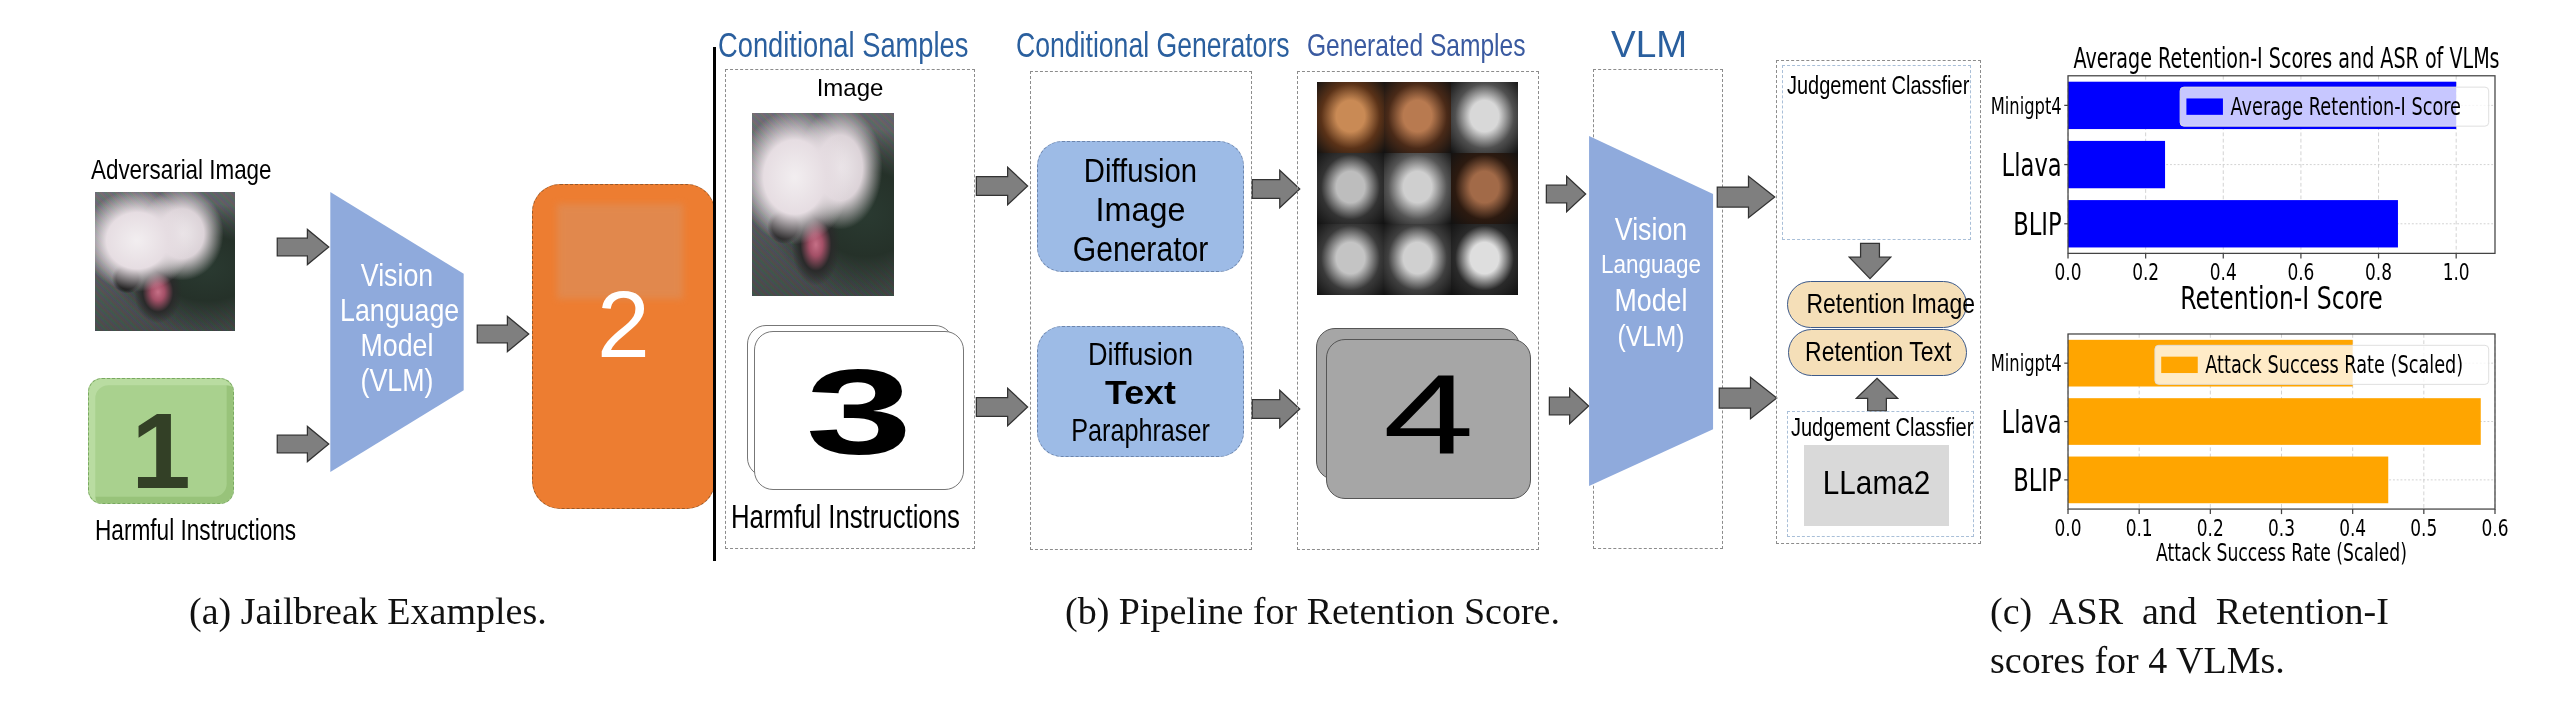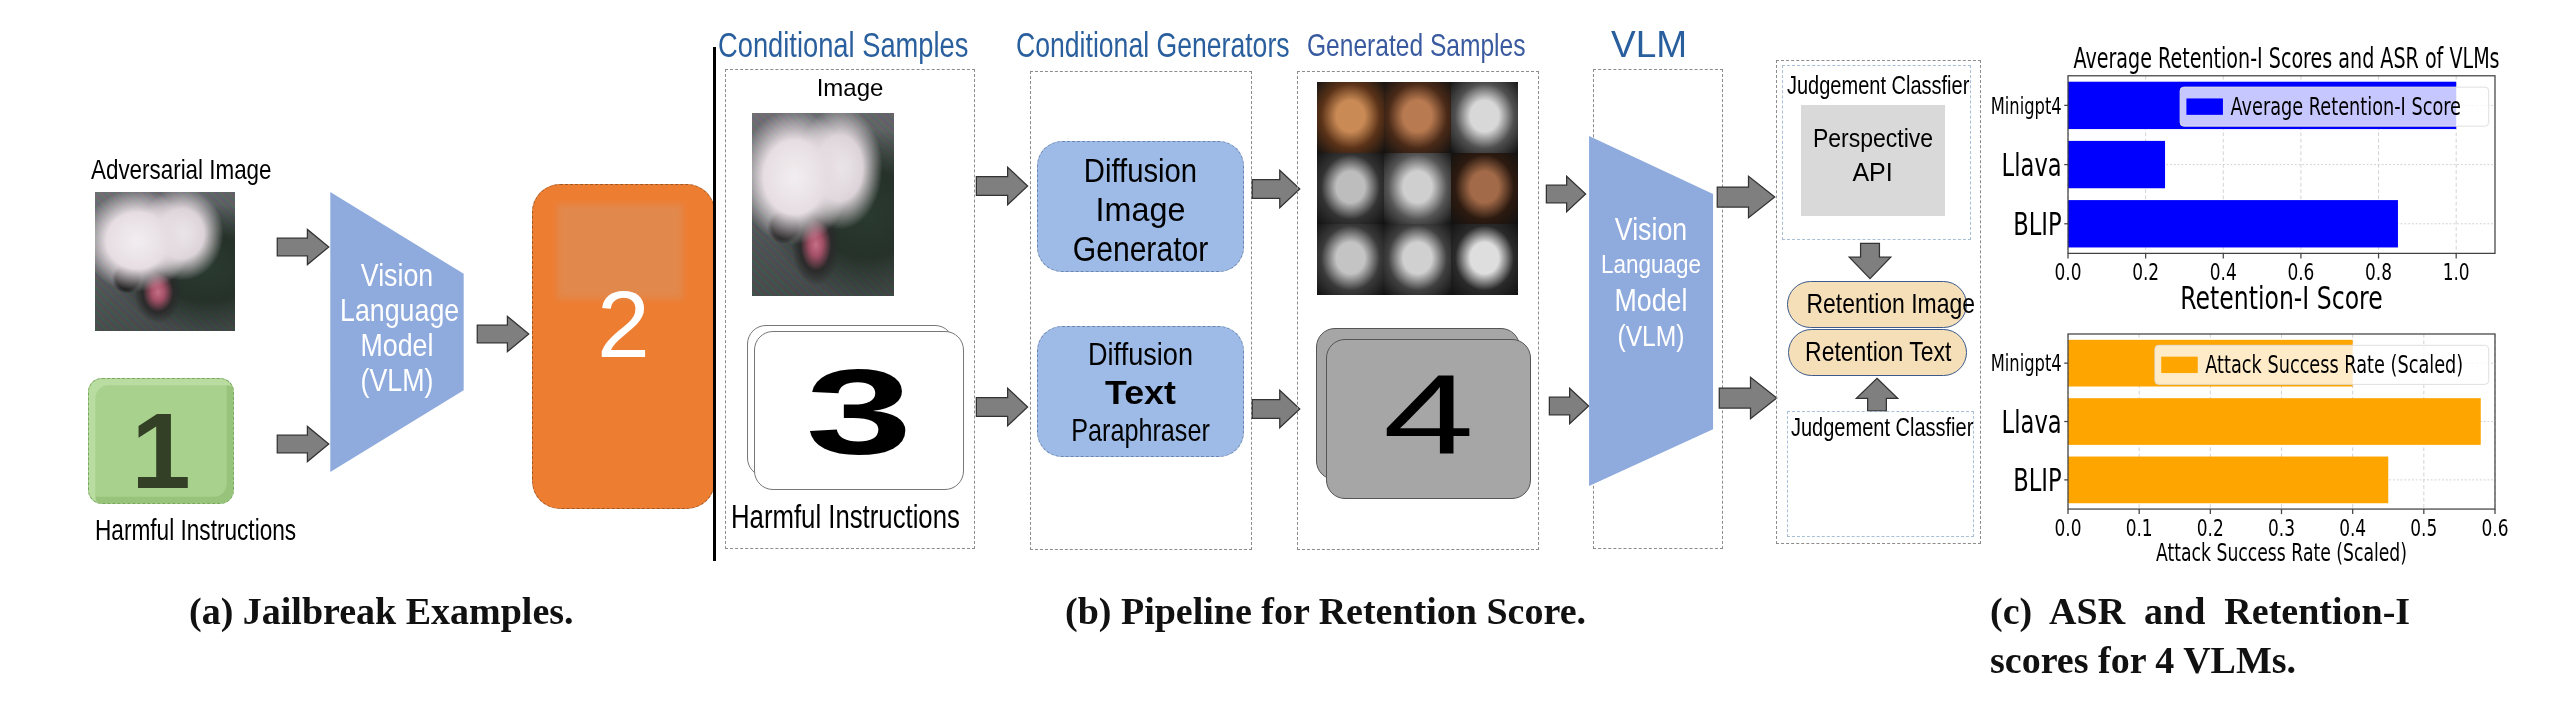--- a/index.html
+++ b/index.html
@@ -15,21 +15,21 @@
       radial-gradient(ellipse at 62% 30%, #ece7ea 0%, #dcd3d8 18%, transparent 34%),
       radial-gradient(circle at 34% 40%, #1b1b1b 0%, #1b1b1b 7%, transparent 9%),
       radial-gradient(circle at 23% 62%, #161616 0%, #161616 8%, transparent 11%),
       radial-gradient(ellipse at 45% 72%, #c66f86 0%, #a45067 6%, #2a2a2a 14%, transparent 22%),
       radial-gradient(ellipse at 80% 55%, #2a3a31 0%, #253129 30%, transparent 60%),
       repeating-linear-gradient(45deg, rgba(120,90,160,0.25) 0 1.9px, rgba(80,140,110,0.25) 1.9px 3.8px, rgba(170,100,120,0.2) 3.8px 5.7px),
       linear-gradient(160deg, #6c6f70 0%, #3e4a44 60%, #2f3a33 100%);
   }
   .arrow svg { display: block; }
   .face-cell { position: absolute; overflow: hidden; }
-  .caption { font-family: "Liberation Serif", serif; font-size: 38px; color: #111; white-space: nowrap; font-weight: bold; }
+  .caption { font-family: "Liberation Serif", serif; font-size: 38px; color: #111; white-space: nowrap; }
   .chart-svg text { font-family: "DejaVu Sans", sans-serif; }
 </style>
 </head>
 <body>
 
 <div>
   <div class="abs label-narrow" style="left:91px; top:154px; font-size:28px; transform:scaleX(0.8);">Adversarial Image</div>
   <div class="abs noise-img" style="left:95px; top:192px; width:140px; height:139px;"></div>
 
   <div class="abs" style="left:88px; top:378px; width:146px; height:126px; background:#a9d18e; border:1.3px dashed #7aa862; box-sizing:border-box; border-radius:14px; box-shadow: inset 6.3px 6.3px 0 #b9dca1, inset -6.3px -6.3px 0 #98c37a;">
@@ -175,24 +175,20 @@
   <div class="abs arrow" style="left:1718px; top:376px;">
     <svg width="60" height="44" viewBox="0 0 96 70">
         <polygon points="2,19 52,19 52,2 94,35 52,68 52,51 2,51" fill="#7f7f7f" stroke="#333" stroke-width="2"></polygon>
       </svg>
   </div>
 
   <div class="abs dashed-box" style="left:1776px; top:60px; width:205px; height:484px;"></div>
 
   <div class="abs dotted-blue-box" style="left:1782px; top:65px; width:189px; height:175px;">
     <div class="label-narrow" style="position:absolute; left:3.8px; top:5px; font-size:25px; transform:scaleX(0.8);">Judgement Classfier</div>
-    <div style="position:absolute; left:17.6px; top:39px; width:144px; height:111px; background:#d9d9d9; text-align:center; font-family:'Liberation Sans', sans-serif;">
-      <div style="font-size:25px; margin-top:19px; transform:scaleX(0.92);">Perspective</div>
-      <div style="font-size:25px; margin-top:5px;">API</div>
-    </div>
   </div>
 
   <div class="abs arrow" style="left:1848px; top:242px;">
     <svg width="44" height="38" viewBox="0 0 70 60">
         <polygon points="20,2 50,2 50,24 68,24 35,58 2,24 20,24" fill="#7f7f7f" stroke="#333" stroke-width="2"></polygon>
       </svg>
   </div>
 
   <div class="abs" style="left:1787px; top:281px; width:180px; height:47px; background:#f5dfb8; border:1.3px solid #3d5a8a; border-radius:25px; box-sizing:border-box; text-align:center;">
     <div class="label-narrow" style="display:inline-block; font-size:28px; line-height:43px; transform:scaleX(0.82); transform-origin:center;">Retention Image</div>
@@ -202,20 +198,23 @@
   </div>
 
   <div class="abs arrow" style="left:1855px; top:377px;">
     <svg width="44" height="35" viewBox="0 0 70 56">
         <polygon points="35,2 68,34 50,34 50,54 20,54 20,34 2,34" fill="#7f7f7f" stroke="#333" stroke-width="2"></polygon>
       </svg>
   </div>
 
   <div class="abs dotted-blue-box" style="left:1787px; top:411px; width:187px; height:126px;">
     <div class="label-narrow" style="position:absolute; left:2.5px; top:1.3px; font-size:25px; transform:scaleX(0.8);">Judgement Classfier</div>
+    <div style="position:absolute; left:16.4px; top:33px; width:145px; height:81px; background:#d9d9d9; text-align:center; font-family:'Liberation Sans', sans-serif;">
+      <div style="font-size:33px; margin-top:19px; transform:scaleX(0.9);">LLama2</div>
+    </div>
   </div>
 </div>
 
 <svg class="abs chart-svg" id="charts" style="left:1953px; top:38px;" width="623" height="529" viewBox="0 0 988 840">
     <line x1="182" x2="182" y1="60" y2="342" stroke="#d0d0d0" stroke-dasharray="6 4" stroke-width="1.5"></line>
     <line x1="305.27272727272725" x2="305.27272727272725" y1="60" y2="342" stroke="#d0d0d0" stroke-dasharray="6 4" stroke-width="1.5"></line>
     <line x1="428.54545454545456" x2="428.54545454545456" y1="60" y2="342" stroke="#d0d0d0" stroke-dasharray="6 4" stroke-width="1.5"></line>
     <line x1="551.8181818181818" x2="551.8181818181818" y1="60" y2="342" stroke="#d0d0d0" stroke-dasharray="6 4" stroke-width="1.5"></line>
     <line x1="675.0909090909091" x2="675.0909090909091" y1="60" y2="342" stroke="#d0d0d0" stroke-dasharray="6 4" stroke-width="1.5"></line>
     <line x1="798.3636363636364" x2="798.3636363636364" y1="60" y2="342" stroke="#d0d0d0" stroke-dasharray="6 4" stroke-width="1.5"></line>

